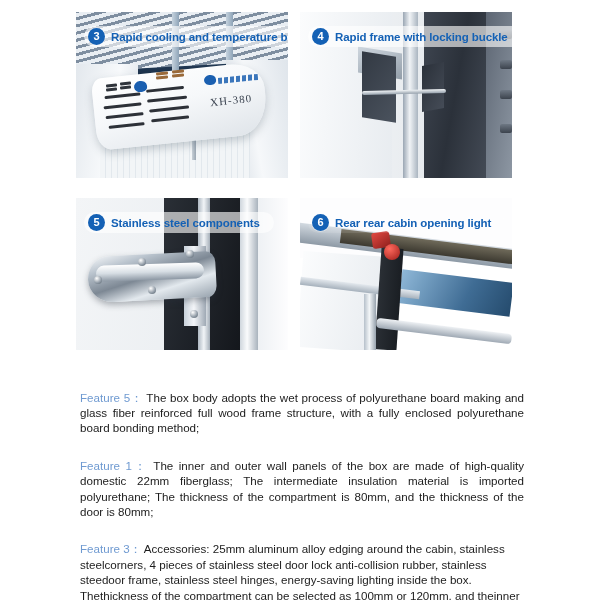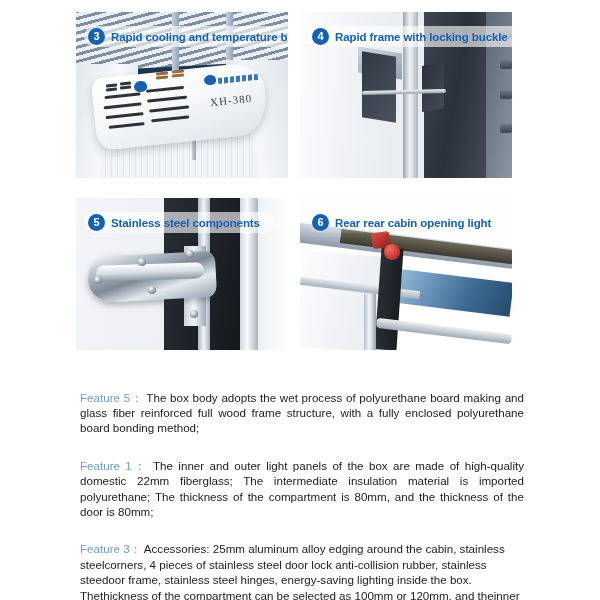--- a/index.html
+++ b/index.html
@@ -446,19 +446,19 @@
         <span class="caption-text">Rear rear cabin opening light</span>
       </div>
     </div>
 
   </div>
 
   <div class="features">
 
     <p class="feature"><span class="feature-label">Feature 5</span><span class="feature-colon">：</span> <span>The box body adopts the wet process of polyurethane board making and glass fiber reinforced full wood frame structure, with a fully enclosed polyurethane board bonding method;</span></p>
 
-    <p class="feature"><span class="feature-label">Feature 1</span><span class="feature-colon">：</span> <span>The inner and outer light panels of the box are made of high-quality domestic 22mm fiberglass; The intermediate insulation material is imported polyurethane; The thickness of the compartment is 80mm, and the thickness of the door is 80mm;</span></p>
+    <p class="feature"><span class="feature-label">Feature 1</span><span class="feature-colon">：</span> <span>The inner and outer wall panels of the box are made of high-quality domestic 22mm fiberglass; The intermediate insulation material is imported polyurethane; The thickness of the compartment is 80mm, and the thickness of the door is 80mm;</span></p>
 
     <p class="feature last"><span class="feature-label">Feature 3</span><span class="feature-colon">：</span> <span>Accessories: 25mm aluminum alloy edging around the cabin, stainless steelcorners, 4 pieces of stainless steel door lock anti-collision rubber, stainless steedoor frame, stainless steel hinges, energy-saving lighting inside the box.</span> <span>Thethickness of the compartment can be selected as 100mm or 120mm, and theinner and outer wall panels can be equipped with fiberglass, color steel platestainless steel, or aluminum alloy;</span></p>
 
   </div>
 
 </div>
 
 </body></html>

